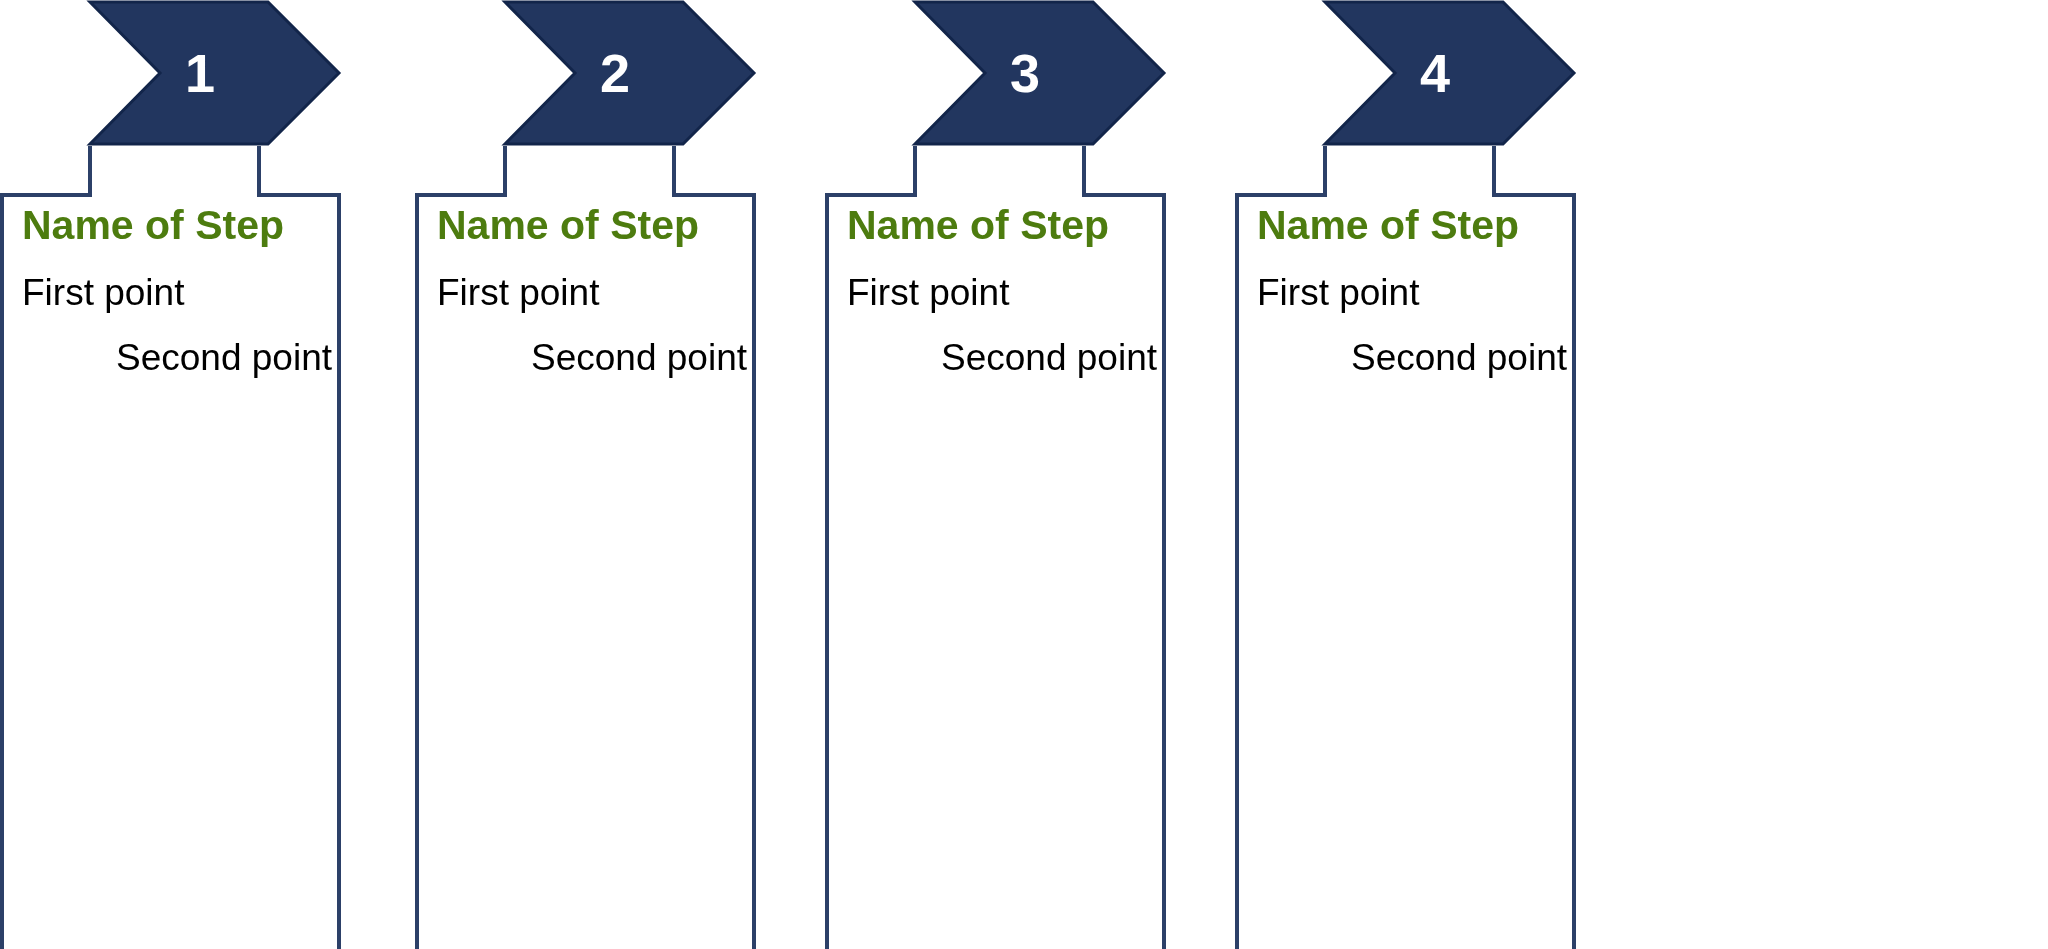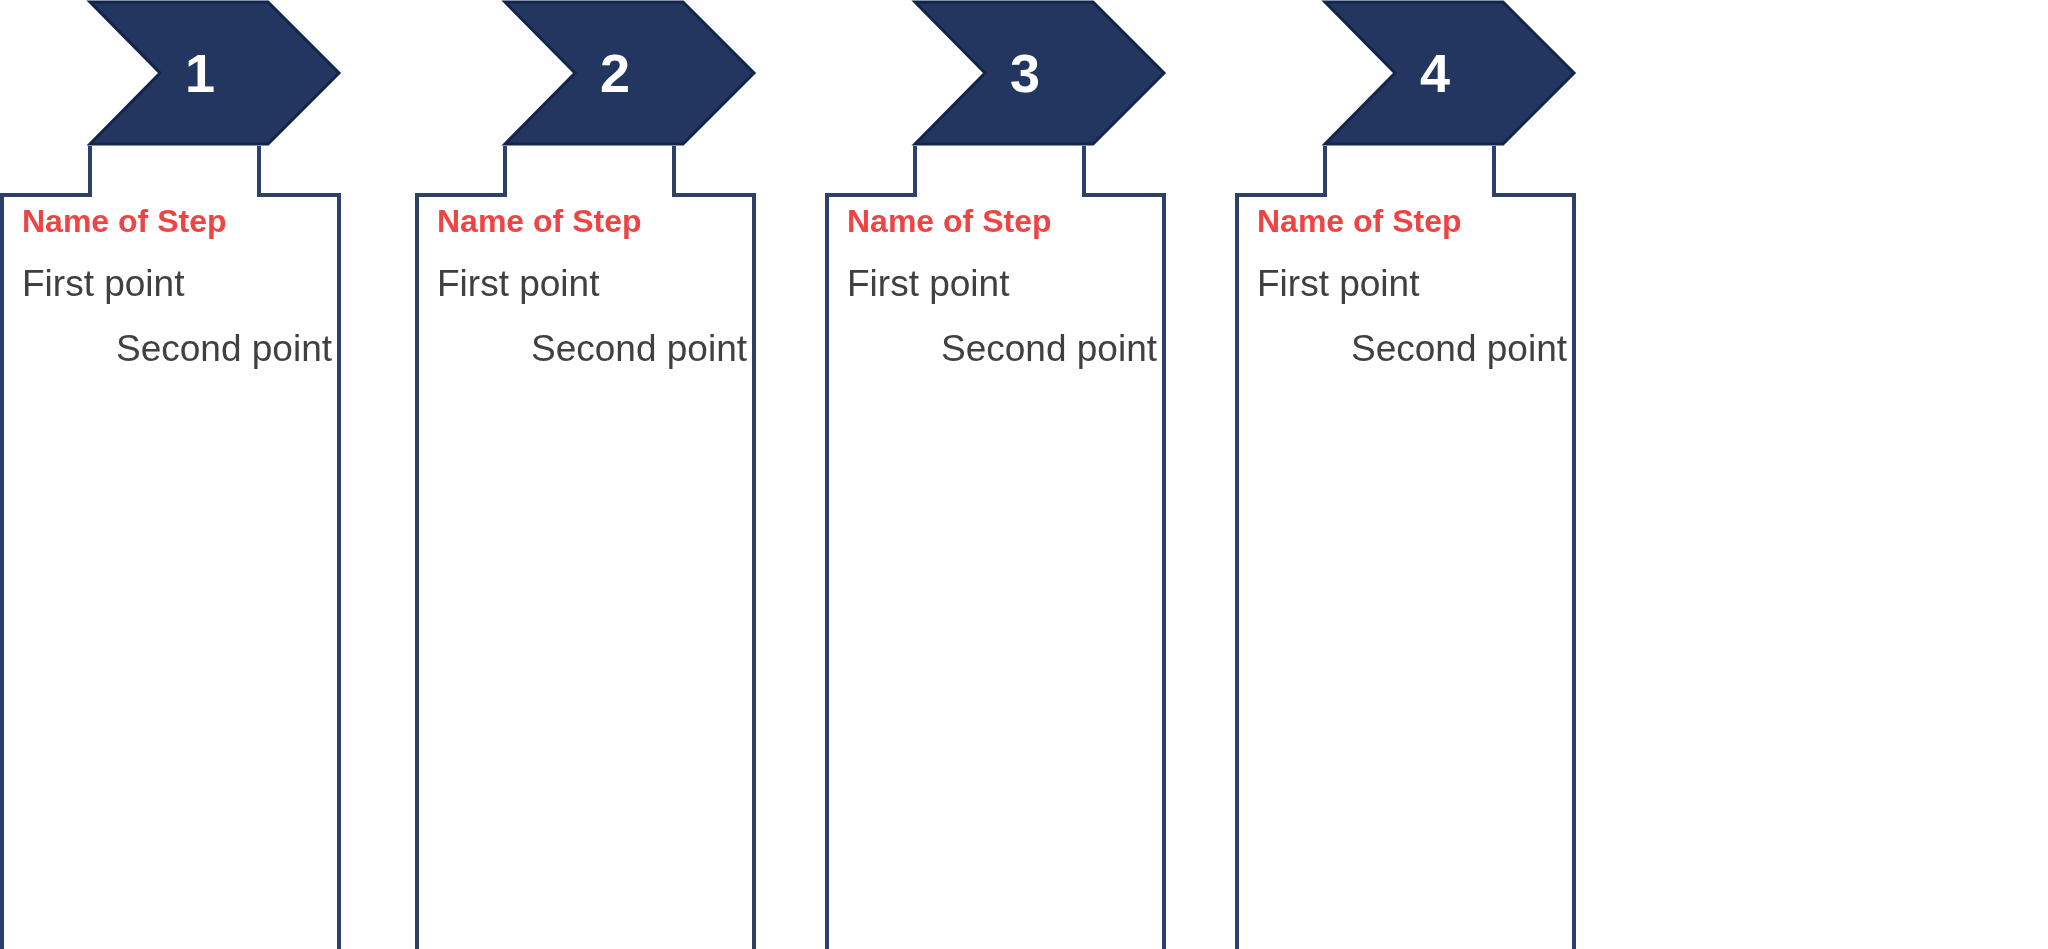--- a/index.html
+++ b/index.html
@@ -91,32 +91,32 @@
   
   .step-text {
     position: absolute;
     left: 22px;
     top: 205px;
     width: 310px;
   }
   .step-title {
     font-family: "Liberation Sans", sans-serif;
     font-weight: bold;
-    font-size: 32px;
+    font-size: 41px;
     line-height: 1.0;
-    color: #ef4444;
+    color: #4d7c0f;
     white-space: nowrap;
     margin: 0 0 28px 0;
   }
   .step-point {
     font-family: "Liberation Sans", sans-serif;
     font-weight: normal;
     font-size: 37px;
     line-height: 1.0;
-    color: #404040;
+    color: #000000;
     white-space: nowrap;
     margin: 0 0 28px 0;
   }
   .step-point:last-child { margin-bottom: 0; text-align: right; }
 </style>
 </head>
 <body>
 
 <div id="stage">
   <div class="steps-row">

